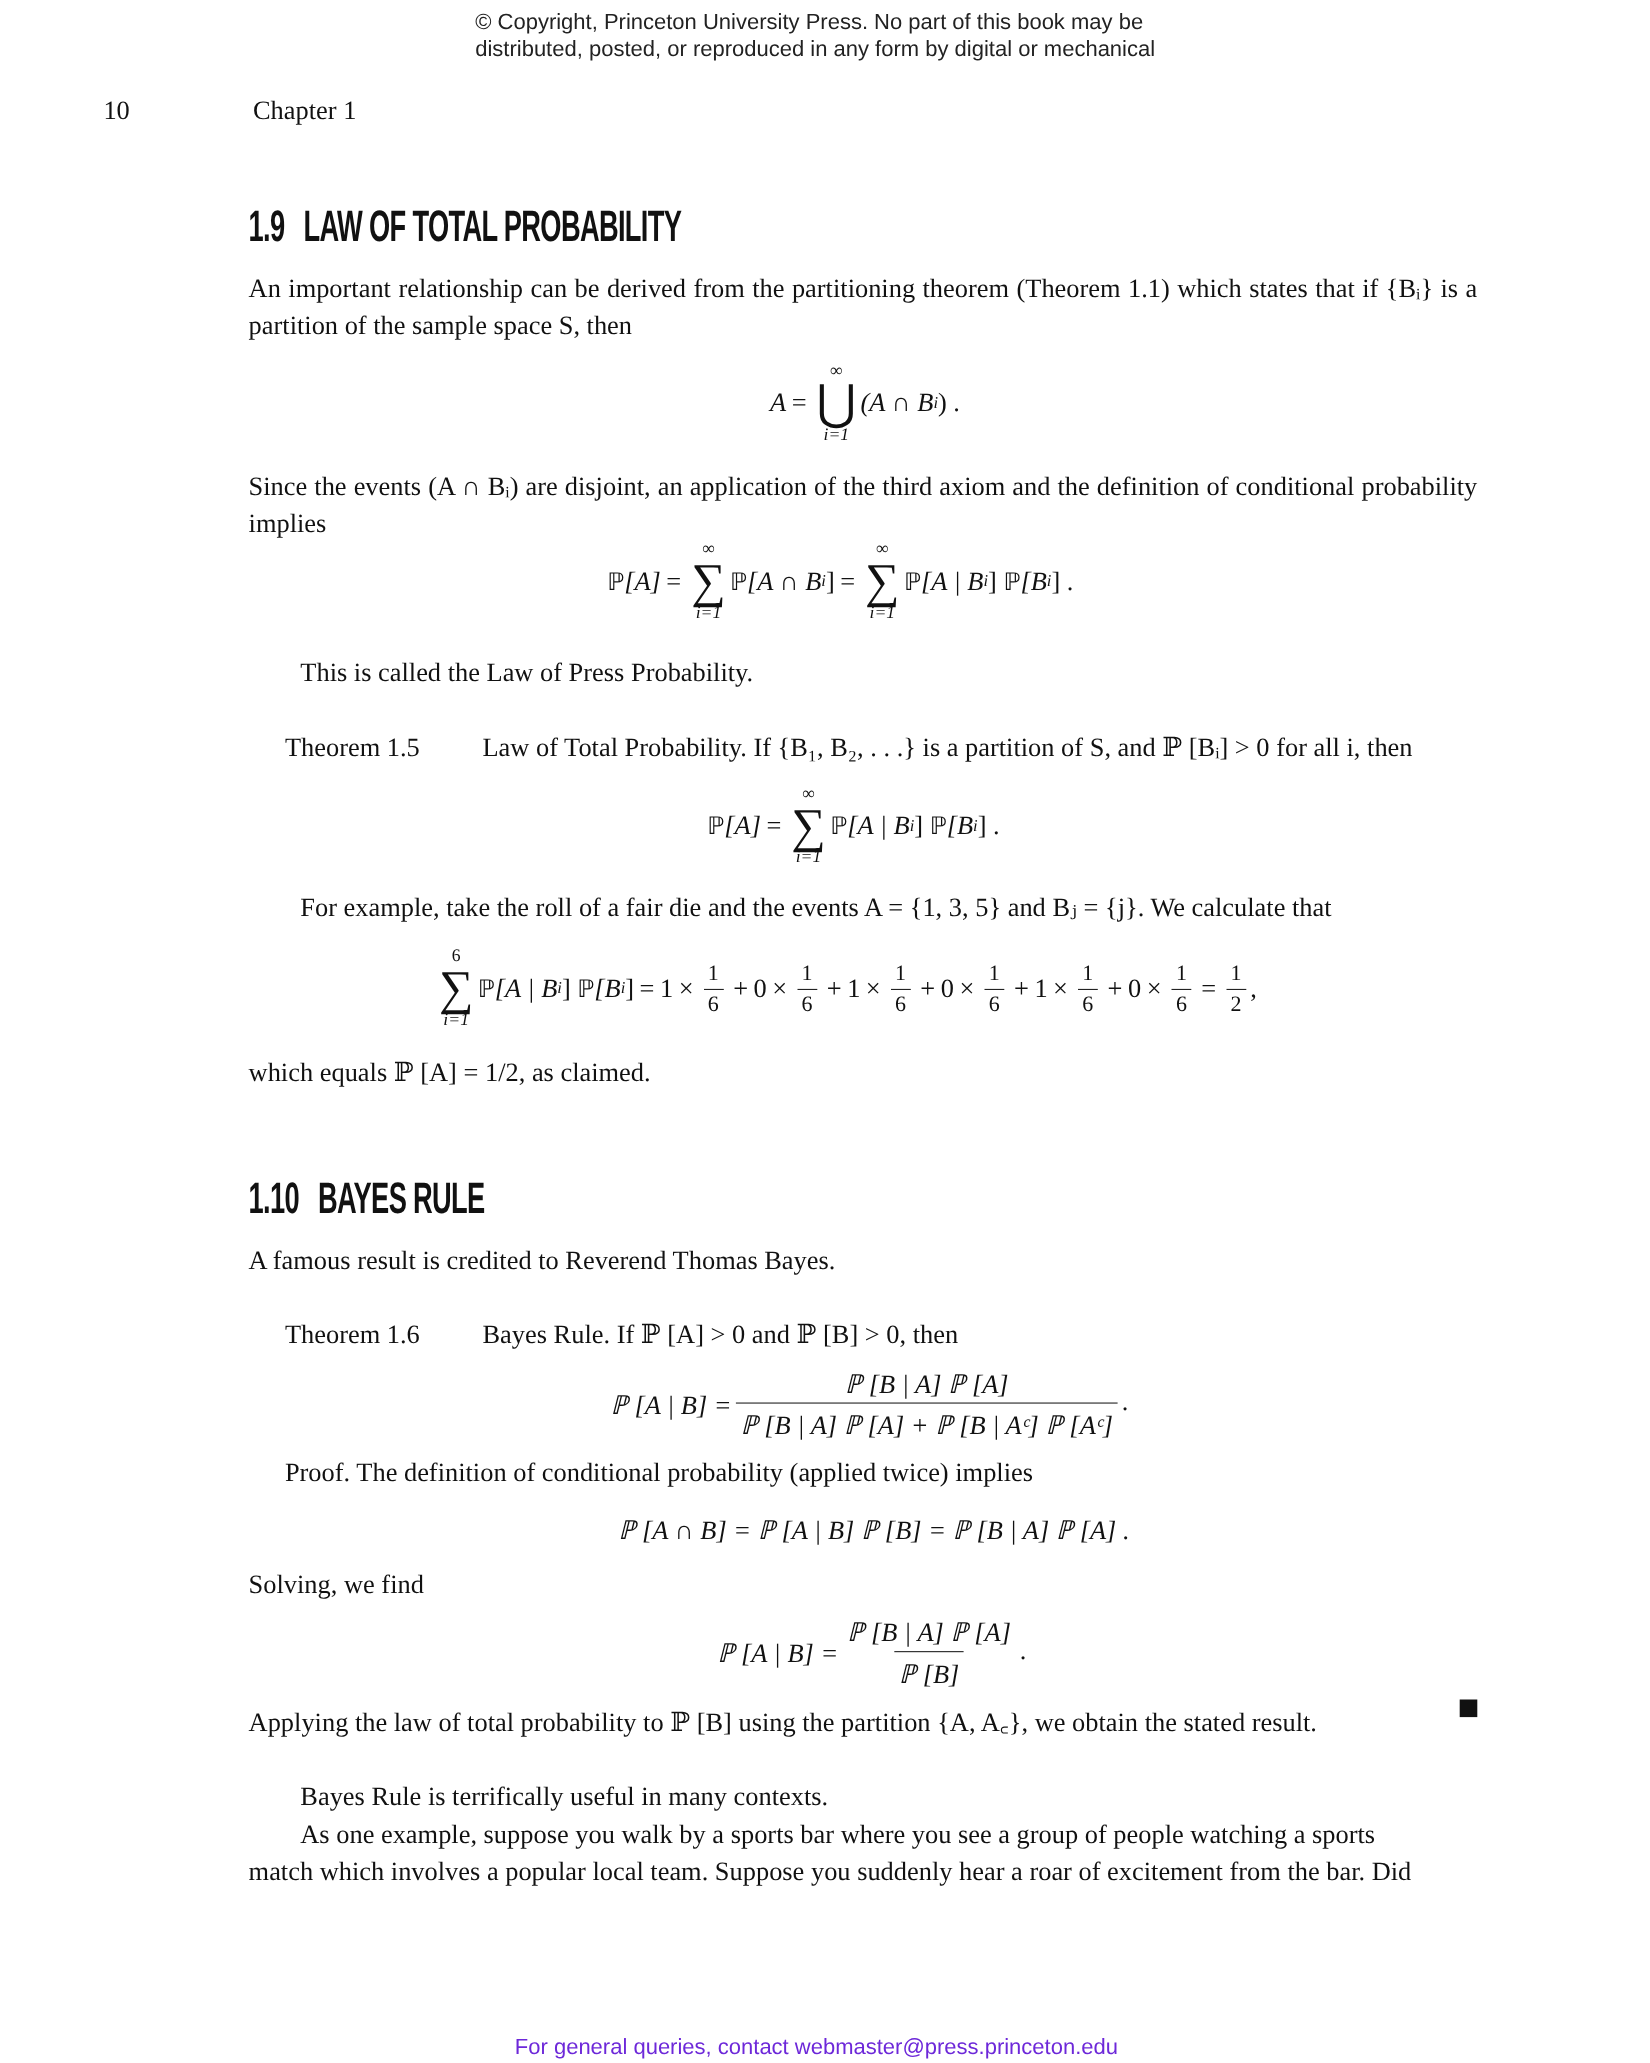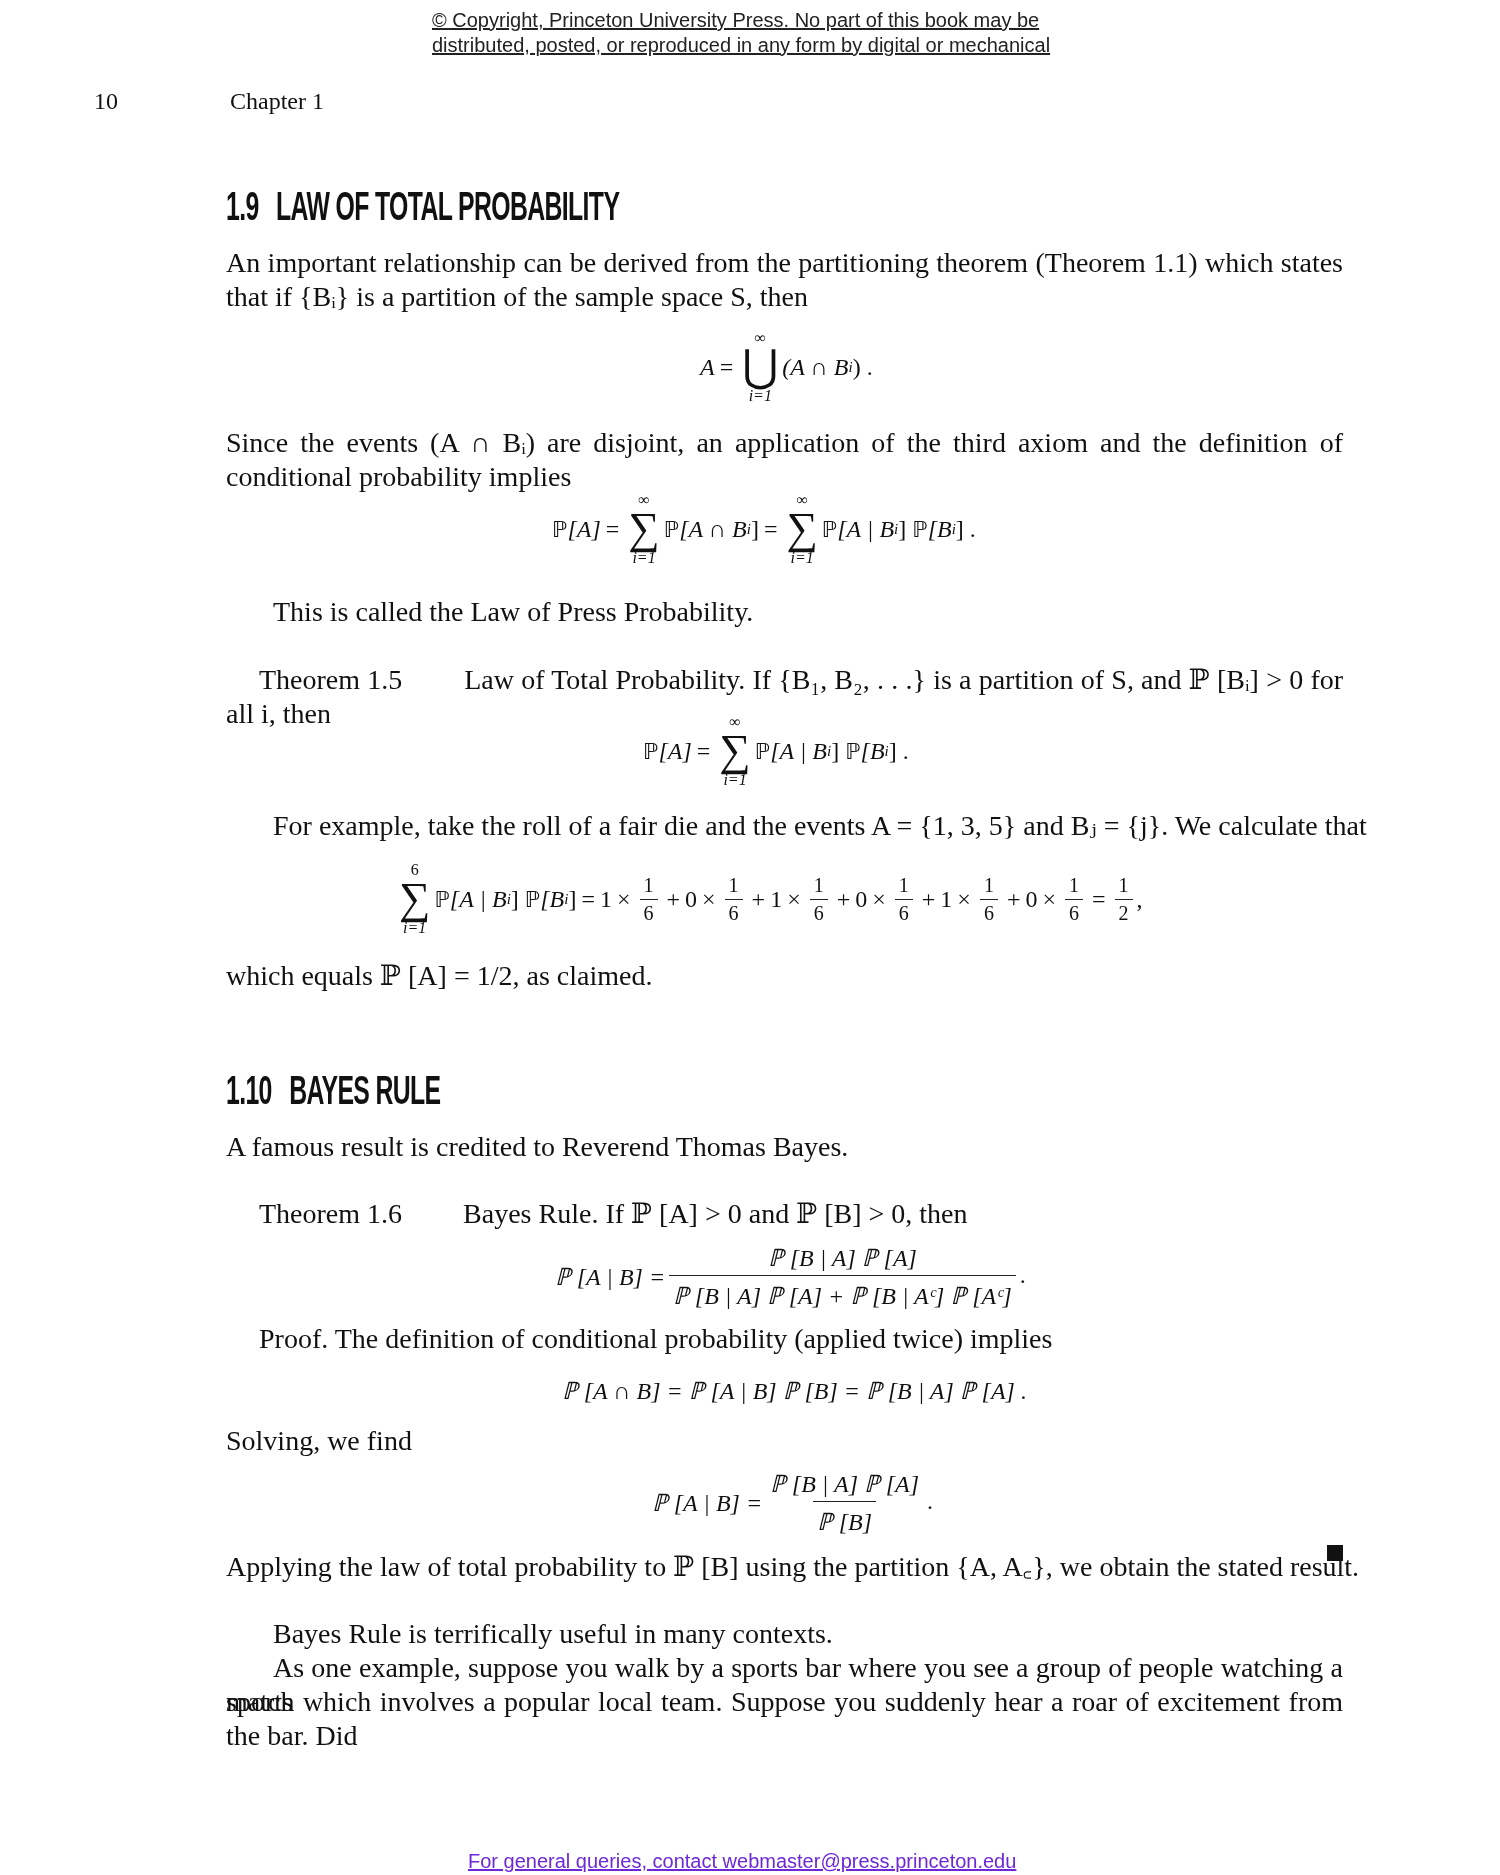--- a/index.html
+++ b/index.html
@@ -1,25 +1,25 @@
 <!DOCTYPE html>
 <html><head>
 <meta charset="utf-8">
 <style>
   html, body { margin:0; padding:0; background:#ffffff; }
   body { width:1500px; height:1875px; position:relative; overflow:hidden; color:#111; }
   .serif { font-family: "Liberation Serif", "DejaVu Serif", serif; }
-  .sans { font-family: "Liberation Sans", "DejaVu Sans", sans-serif; text-decoration: underline; }
+  .sans { font-family: "Liberation Sans", "DejaVu Sans", sans-serif; }
   .abs { position:absolute; }
   .copyright { left:432px; top:8px; font-size:20px; line-height:25px; color:#222; }
   .pagenum { left:94px; top:88px; font-size:24px; }
   .chapter { left:230px; top:88px; font-size:24px; }
   .heading { font-family: "Liberation Sans", "DejaVu Sans", sans-serif; font-weight:bold; font-size:40px; letter-spacing:-1px; transform: scaleX(0.62); transform-origin:left top; white-space:nowrap; color:#111; }
   .heading .num { margin-right:28px; }
-  .body { font-size:28px; line-height:34px; }
+  .body { font-size:24px; line-height:34px; }
   .para { left:226px; width:1117px; text-align:justify; }
   .indent { left:273px; }
   .eq { position:absolute; display:flex; align-items:center; font-size:24px; white-space:nowrap; }
   .it { font-style:italic; }
   .bb { font-family: "DejaVu Sans", sans-serif; font-size:22px; font-weight:normal; }
   .bigop { display:inline-flex; flex-direction:column; align-items:center; margin:0 4px; line-height:1; }
   .bigop .lim { font-size:16px; }
   .bigop .sym { font-size:44px; line-height:42px; }
   .frac { display:inline-flex; flex-direction:column; align-items:center; margin:0 4px; }
   .frac .n { padding:0 4px 2px; }

